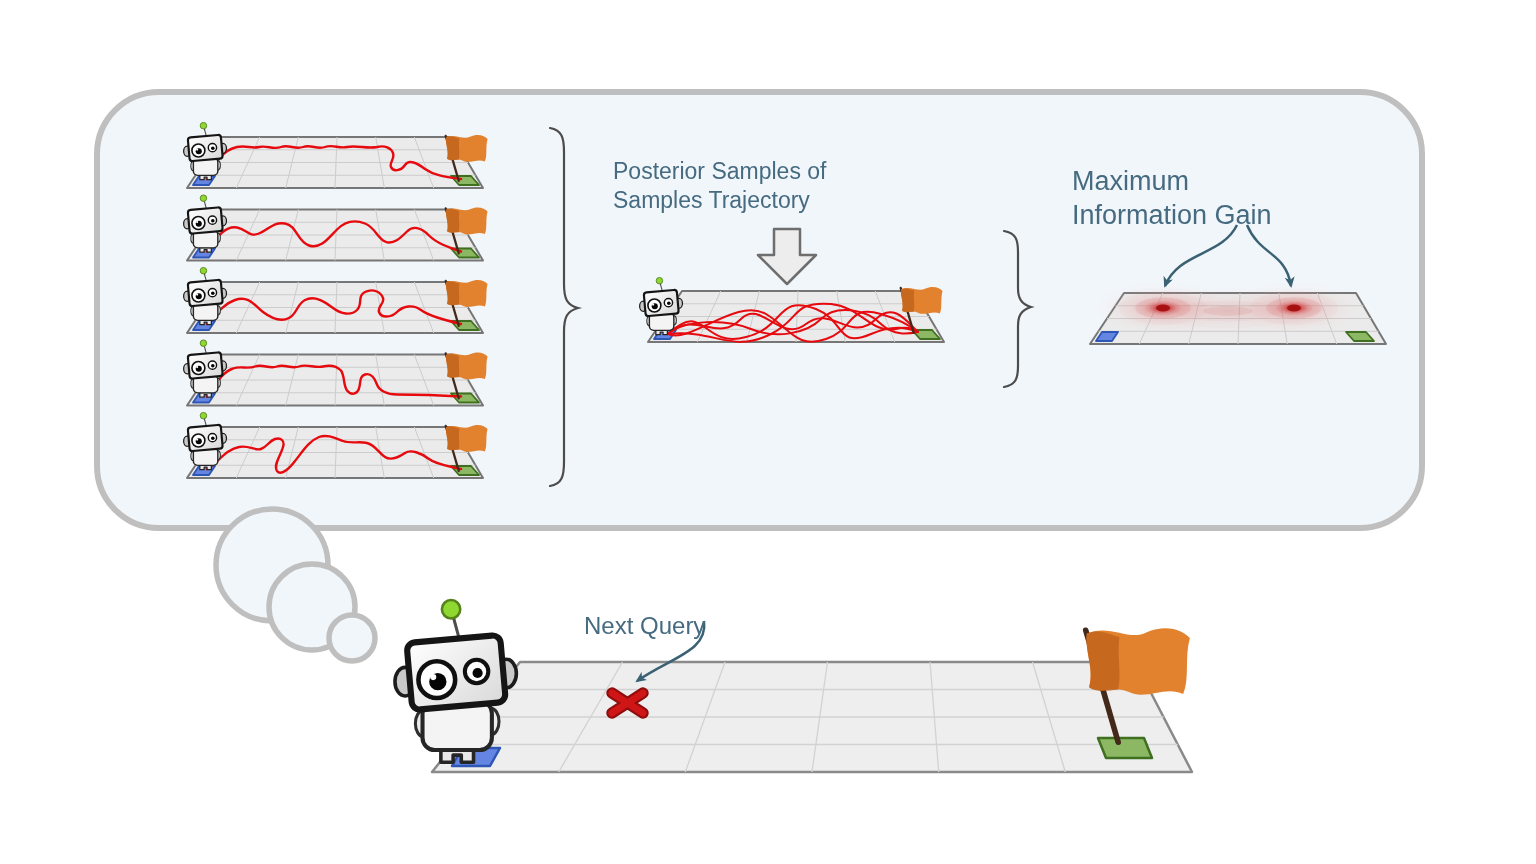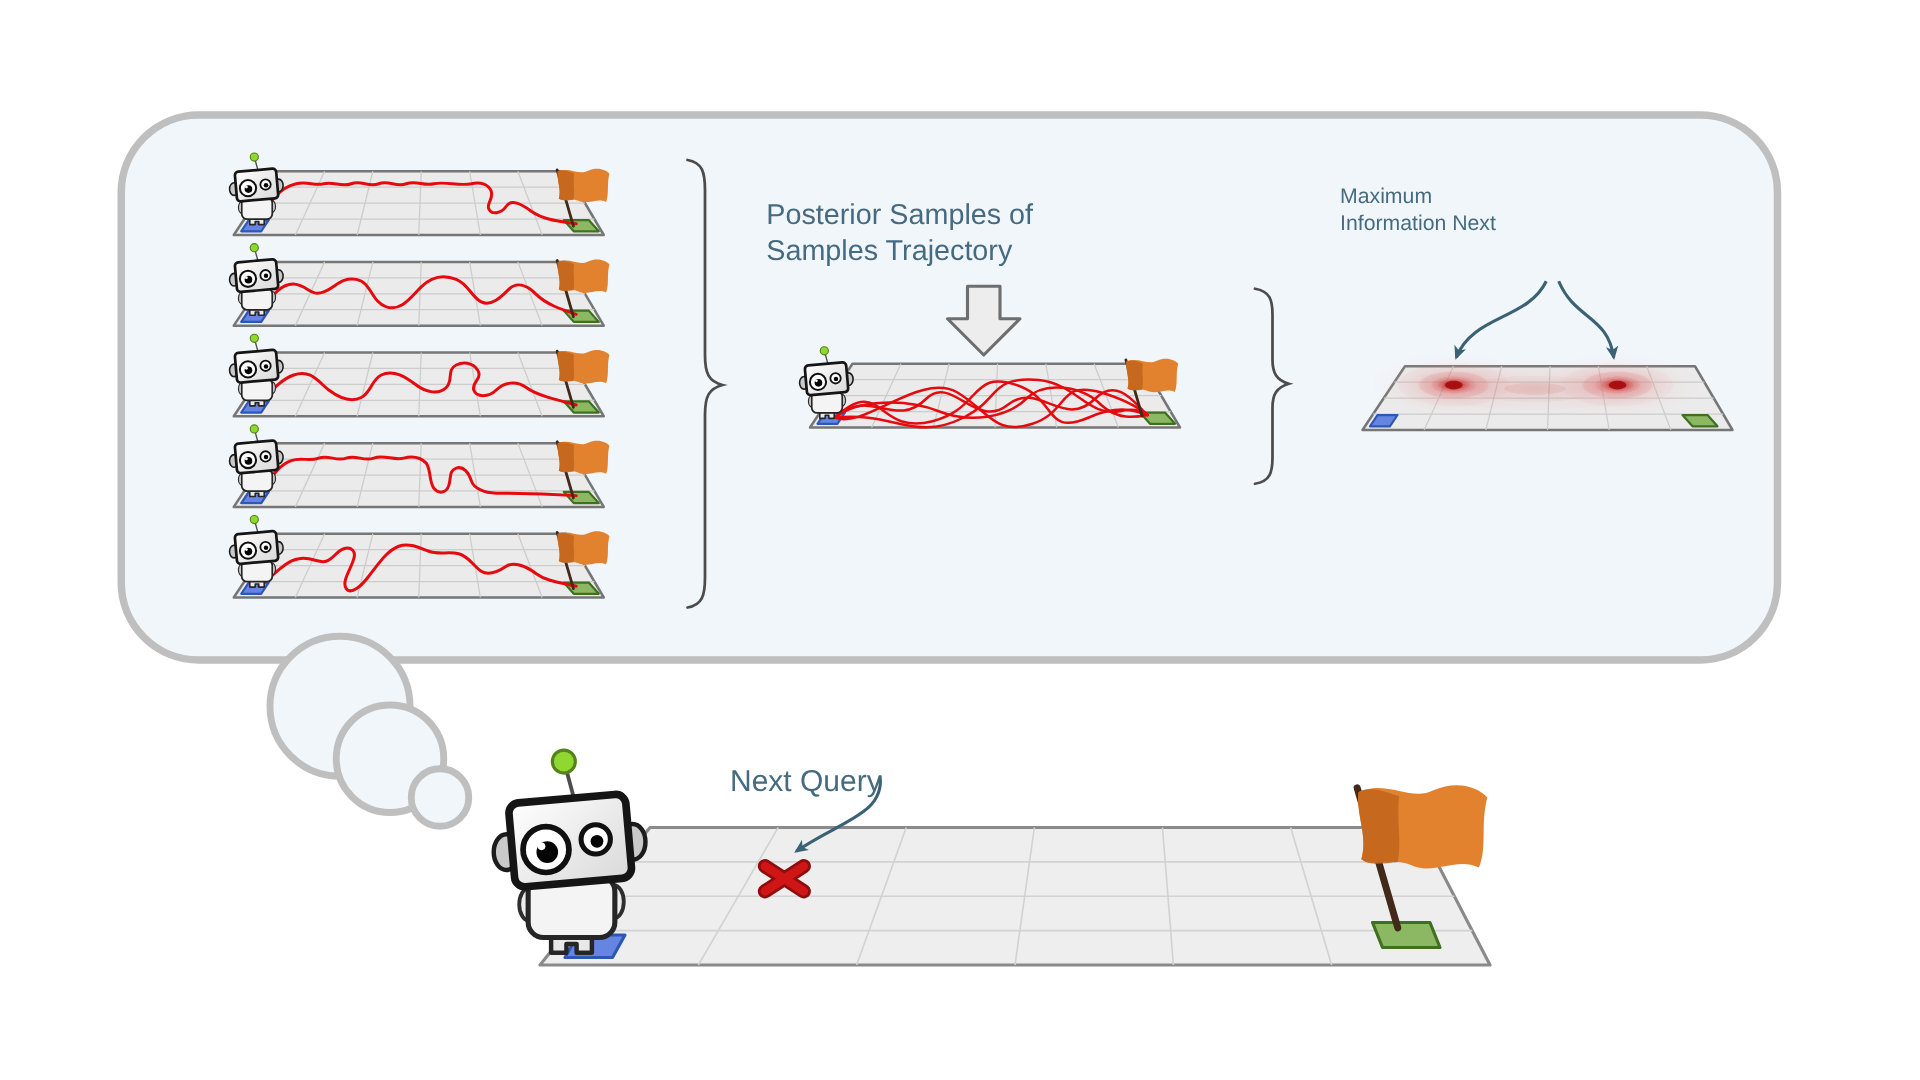--- a/index.html
+++ b/index.html
@@ -2,21 +2,21 @@
 <html><head>
 <meta charset="utf-8">
 <style>
   html,body{margin:0;padding:0;background:#ffffff;}
   .canvas{position:relative;width:1536px;height:864px;background:#ffffff;overflow:hidden;
           font-family:"Liberation Sans",sans-serif;}
   .canvas svg{position:absolute;left:0;top:0;}
   .caption{position:absolute;color:#466b81;text-align:left;font-weight:400;}
   .caption span{display:block;}
   #cap-posterior{left:613px;top:157px;width:350px;font-size:23px;line-height:1.27;}
-  #cap-maxinfo{left:1072px;top:146px;width:350px;font-size:17px;line-height:1.27;}
+  #cap-maxinfo{left:1072px;top:164px;width:350px;font-size:27px;line-height:1.27;}
   #cap-nextquery{left:584px;top:612px;width:300px;font-size:24px;}
 </style>
 </head>
 <body>
 
 <div class="canvas">
 
 <svg width="1536" height="864" viewBox="0 0 1536 864">
   <defs>
     <linearGradient id="headG" x1="0" y1="0" x2="1" y2="1">
@@ -247,19 +247,19 @@
     <path d="M704,621 C708,651 672,657 637,681" fill="none" stroke="#3b6274" stroke-width="2.5" marker-end="url(#arrowhead)"></path>
   </g>
 </svg>
 
 <div class="caption" id="cap-posterior">
   <span>Posterior Samples of</span>
   <span>Samples Trajectory</span>
 </div>
 <div class="caption" id="cap-maxinfo">
   <span>Maximum</span>
-  <span>Information Next</span>
+  <span>Information Gain</span>
 </div>
 <div class="caption" id="cap-nextquery">
   <span>Next Query</span>
 </div>
 
 </div>
 
 </body></html>

